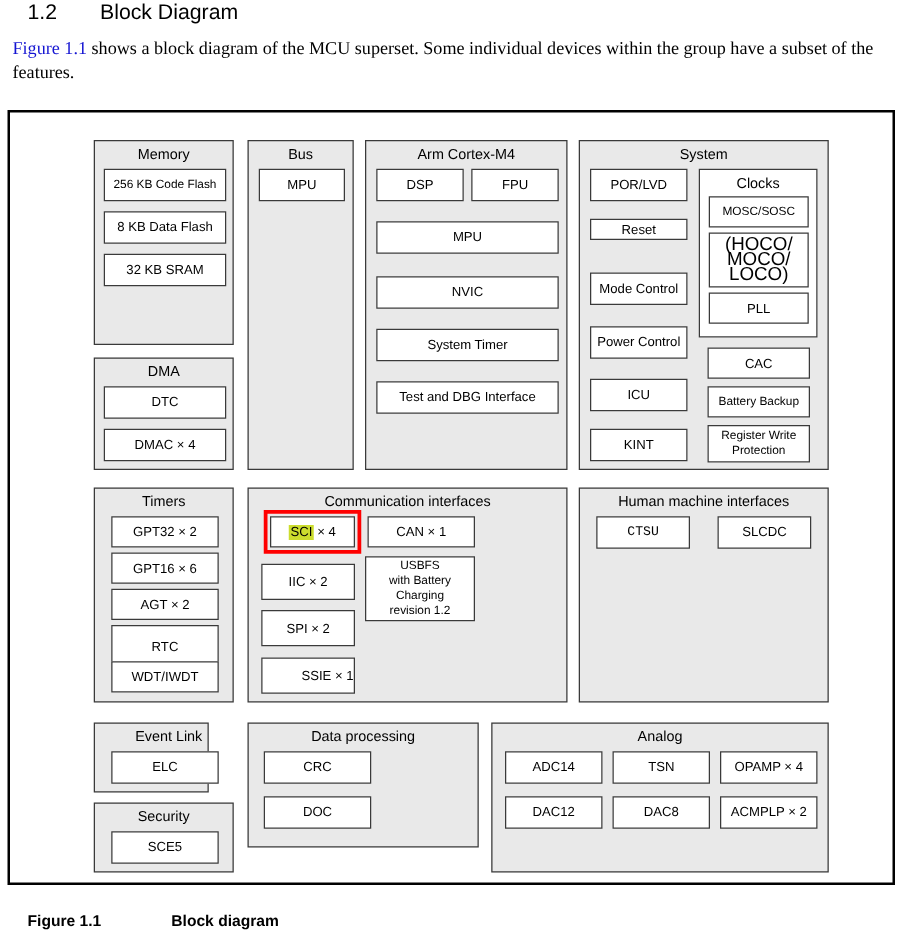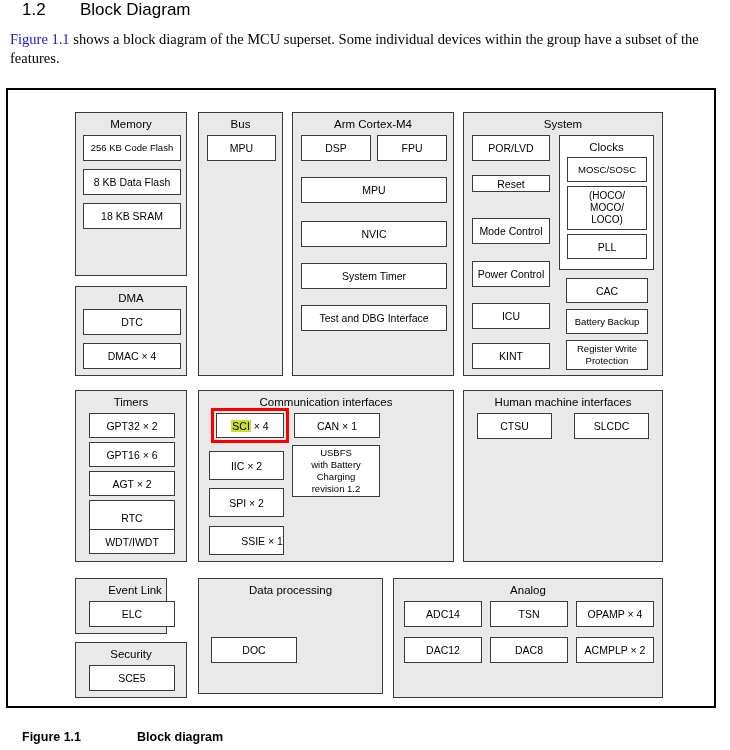--- a/index.html
+++ b/index.html
@@ -102,21 +102,21 @@
 <div class="intro">
   <span class="link">Figure 1.1</span><span> shows a block diagram of the MCU superset. Some individual devices within the group have a subset of the features.</span>
 </div>
 
 <div class="figure-frame">
 
   <div class="panel" style="left:67px;top:22px;width:112px;height:164px;">
     <div class="panel-title">Memory</div>
     <div class="blk" style="left:7px;top:22px;width:98px;height:26px;font-size:9.5px;">256 KB Code Flash</div>
     <div class="blk" style="left:7px;top:56px;width:98px;height:26px;">8 KB Data Flash</div>
-    <div class="blk" style="left:7px;top:90px;width:98px;height:26px;">18 KB SRAM</div>
+    <div class="blk" style="left:7px;top:90px;width:98px;height:26px;">32 KB SRAM</div>
   </div>
 
   <div class="panel" style="left:67px;top:196px;width:112px;height:90px;">
     <div class="panel-title">DMA</div>
     <div class="blk" style="left:7px;top:22px;width:98px;height:26px;">DTC</div>
     <div class="blk" style="left:7px;top:56px;width:98px;height:26px;">DMAC × 4</div>
   </div>
 
   <div class="panel" style="left:190px;top:22px;width:85px;height:264px;">
     <div class="panel-title">Bus</div>
@@ -138,21 +138,21 @@
     <div class="blk" style="left:8px;top:22px;width:78px;height:26px;">POR/LVD</div>
     <div class="blk" style="left:8px;top:62px;width:78px;height:17px;">Reset</div>
     <div class="blk" style="left:8px;top:105px;width:78px;height:26px;">Mode Control</div>
     <div class="blk" style="left:8px;top:148px;width:78px;height:26px;">Power Control</div>
     <div class="blk" style="left:8px;top:190px;width:78px;height:26px;">ICU</div>
     <div class="blk" style="left:8px;top:230px;width:78px;height:26px;">KINT</div>
 
     <div class="panel" style="left:95px;top:22px;width:95px;height:135px;background:#ffffff;">
       <div class="panel-title">Clocks</div>
       <div class="blk" style="left:7px;top:21px;width:80px;height:25px;font-size:9.5px;">MOSC/SOSC</div>
-      <div class="blk" style="left:7px;top:50px;width:80px;height:44px;font-size:10px;">(HOCO/
+      <div class="blk" style="left:7px;top:50px;width:80px;height:44px;font-size:15px;">(HOCO/
 MOCO/
 LOCO)</div>
       <div class="blk" style="left:7px;top:98px;width:80px;height:25px;">PLL</div>
     </div>
 
     <div class="blk" style="left:102px;top:165px;width:82px;height:25px;">CAC</div>
     <div class="blk" style="left:102px;top:196px;width:82px;height:25px;font-size:9.5px;">Battery Backup</div>
     <div class="blk" style="left:102px;top:227px;width:82px;height:30px;font-size:9.5px;">Register Write
 Protection</div>
   </div>
@@ -178,36 +178,37 @@
 Charging
 revision 1.2</div>
     <div class="blk" style="left:10px;top:97px;width:75px;height:29px;">SPI × 2</div>
     <div class="blk" style="left:10px;top:135px;width:75px;height:29px;padding-left:31px;">SSIE × 1</div>
 
     <div class="annot-red" style="left:12px;top:17px;width:78px;height:35px;"></div>
   </div>
 
   <div class="panel" style="left:455px;top:300px;width:200px;height:172px;">
     <div class="panel-title">Human machine interfaces</div>
-    <div class="blk" style="left:13px;top:22px;width:75px;height:26px;">CTSU</div>
+    <div class="blk" style="left:13px;top:22px;width:75px;height:26px;font-family:Liberation Mono, monospace;">CTSU</div>
     <div class="blk" style="left:110px;top:22px;width:75px;height:26px;">SLCDC</div>
   </div>
 
   <div class="panel" style="left:67px;top:488px;width:92px;height:56px;padding-left:28px;">
     <div class="panel-title">Event Link</div>
     <div class="blk" style="left:13px;top:22px;width:86px;height:26px;">ELC</div>
   </div>
 
   <div class="panel" style="left:67px;top:552px;width:112px;height:56px;">
     <div class="panel-title">Security</div>
     <div class="blk" style="left:13px;top:22px;width:86px;height:26px;">SCE5</div>
   </div>
 
-  <div class="panel" style="left:190px;top:488px;width:185px;height:116px;">
+  <div class="panel" style="left:190px;top:488px;width:185px;height:100px;">
     <div class="panel-title">Data processing</div>
+    <div class="blk" style="left:12px;top:22px;width:86px;height:26px;">CRC</div>
     <div class="blk" style="left:12px;top:58px;width:86px;height:26px;">DOC</div>
   </div>
 
   <div class="panel" style="left:385px;top:488px;width:270px;height:120px;">
     <div class="panel-title">Analog</div>
     <div class="blk" style="left:10px;top:22px;width:78px;height:26px;">ADC14</div>
     <div class="blk" style="left:96px;top:22px;width:78px;height:26px;">TSN</div>
     <div class="blk" style="left:182px;top:22px;width:78px;height:26px;">OPAMP × 4</div>
     <div class="blk" style="left:10px;top:58px;width:78px;height:26px;">DAC12</div>
     <div class="blk" style="left:96px;top:58px;width:78px;height:26px;">DAC8</div>

